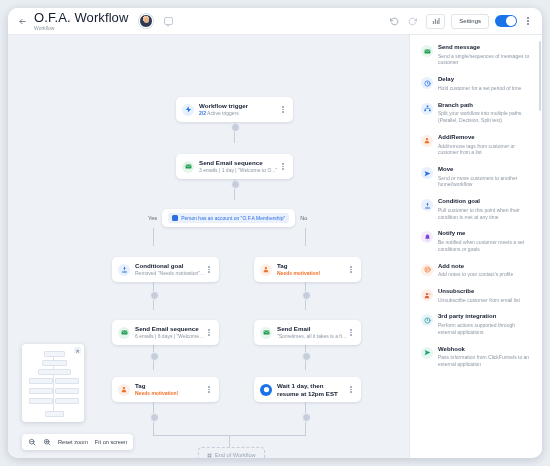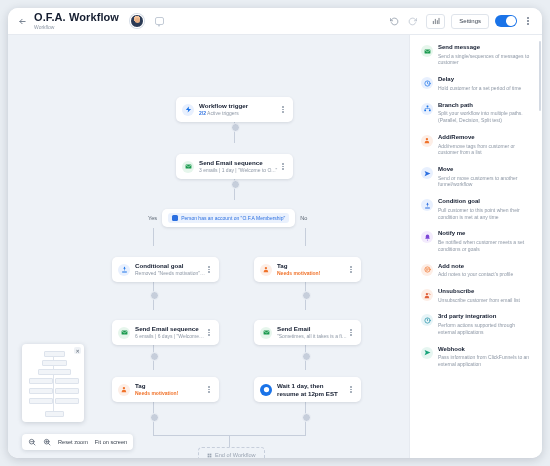--- a/index.html
+++ b/index.html
@@ -19,21 +19,21 @@
   }
 
   
   .header{
     height:26px;flex:0 0 26px;background:#ffffff;
     border-bottom:1px solid #e6eaf0;
     display:flex;align-items:center;padding:0 9px;gap:6px;
   }
   .back-arrow{width:11px;height:11px;display:flex;align-items:center;justify-content:center;color:#6b7787;cursor:pointer;}
   .title-wrap{display:flex;flex-direction:column;justify-content:center;line-height:1;}
-  .title-main{font-size:11px;font-weight:bold;color:#141d30;letter-spacing:.1px;}
+  .title-main{font-size:13px;font-weight:normal;color:#141d30;letter-spacing:.1px;}
   .title-sub{font-size:5px;color:#8d97a5;margin-top:1.5px;}
   .avatar{
     width:12px;height:12px;border-radius:50%;margin-left:5px;flex:0 0 12px;
     background:radial-gradient(circle at 50% 35%, #f2c29a 0 32%, #2b3a55 33% 100%);
     border:1.2px solid #ffffff;box-shadow:0 0 0 1px #d6dde6;
     position:relative;overflow:hidden;
   }
   .avatar:after{content:"";position:absolute;left:50%;top:22%;width:5px;height:5px;margin-left:-2.5px;border-radius:50%;background:#e8b086;}
   .chat-bubble{width:7px;height:6px;border:1px solid #c3cbd6;border-radius:2px;margin-left:5px;position:relative;}
   .chat-bubble:after{content:"";position:absolute;left:1px;bottom:-3px;border-left:2px solid transparent;border-right:2px solid transparent;border-top:3px solid #c3cbd6;}

